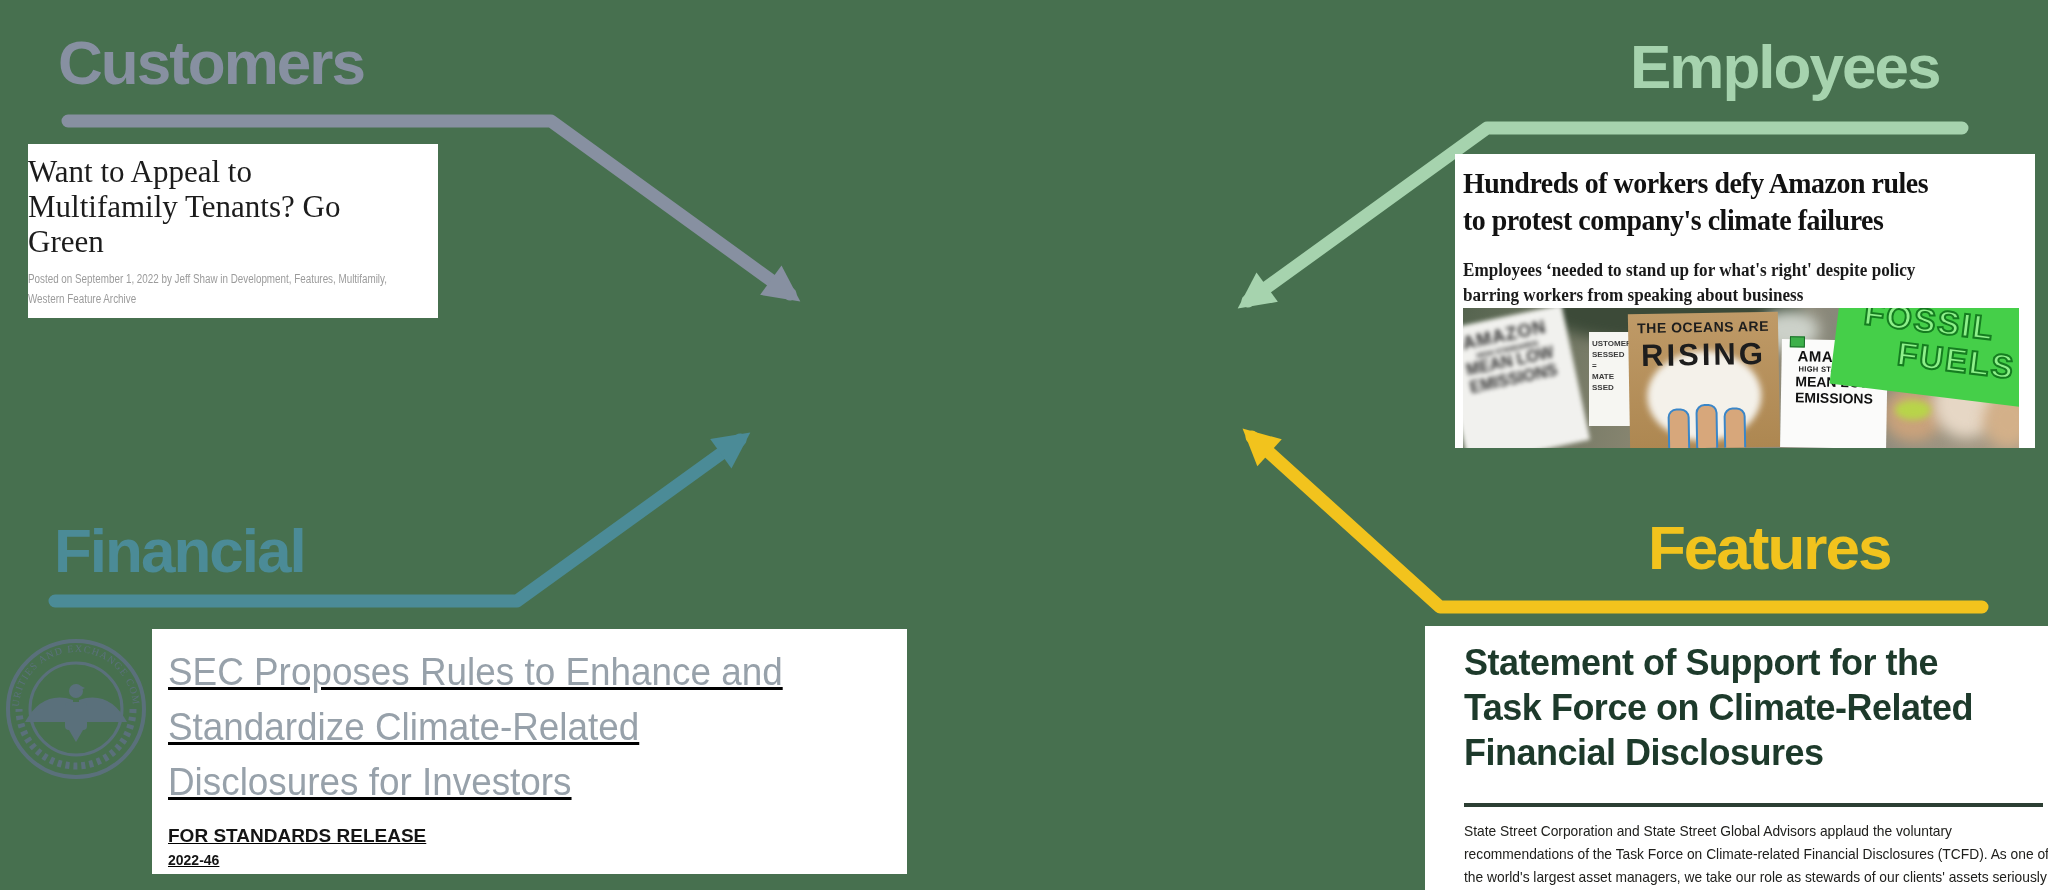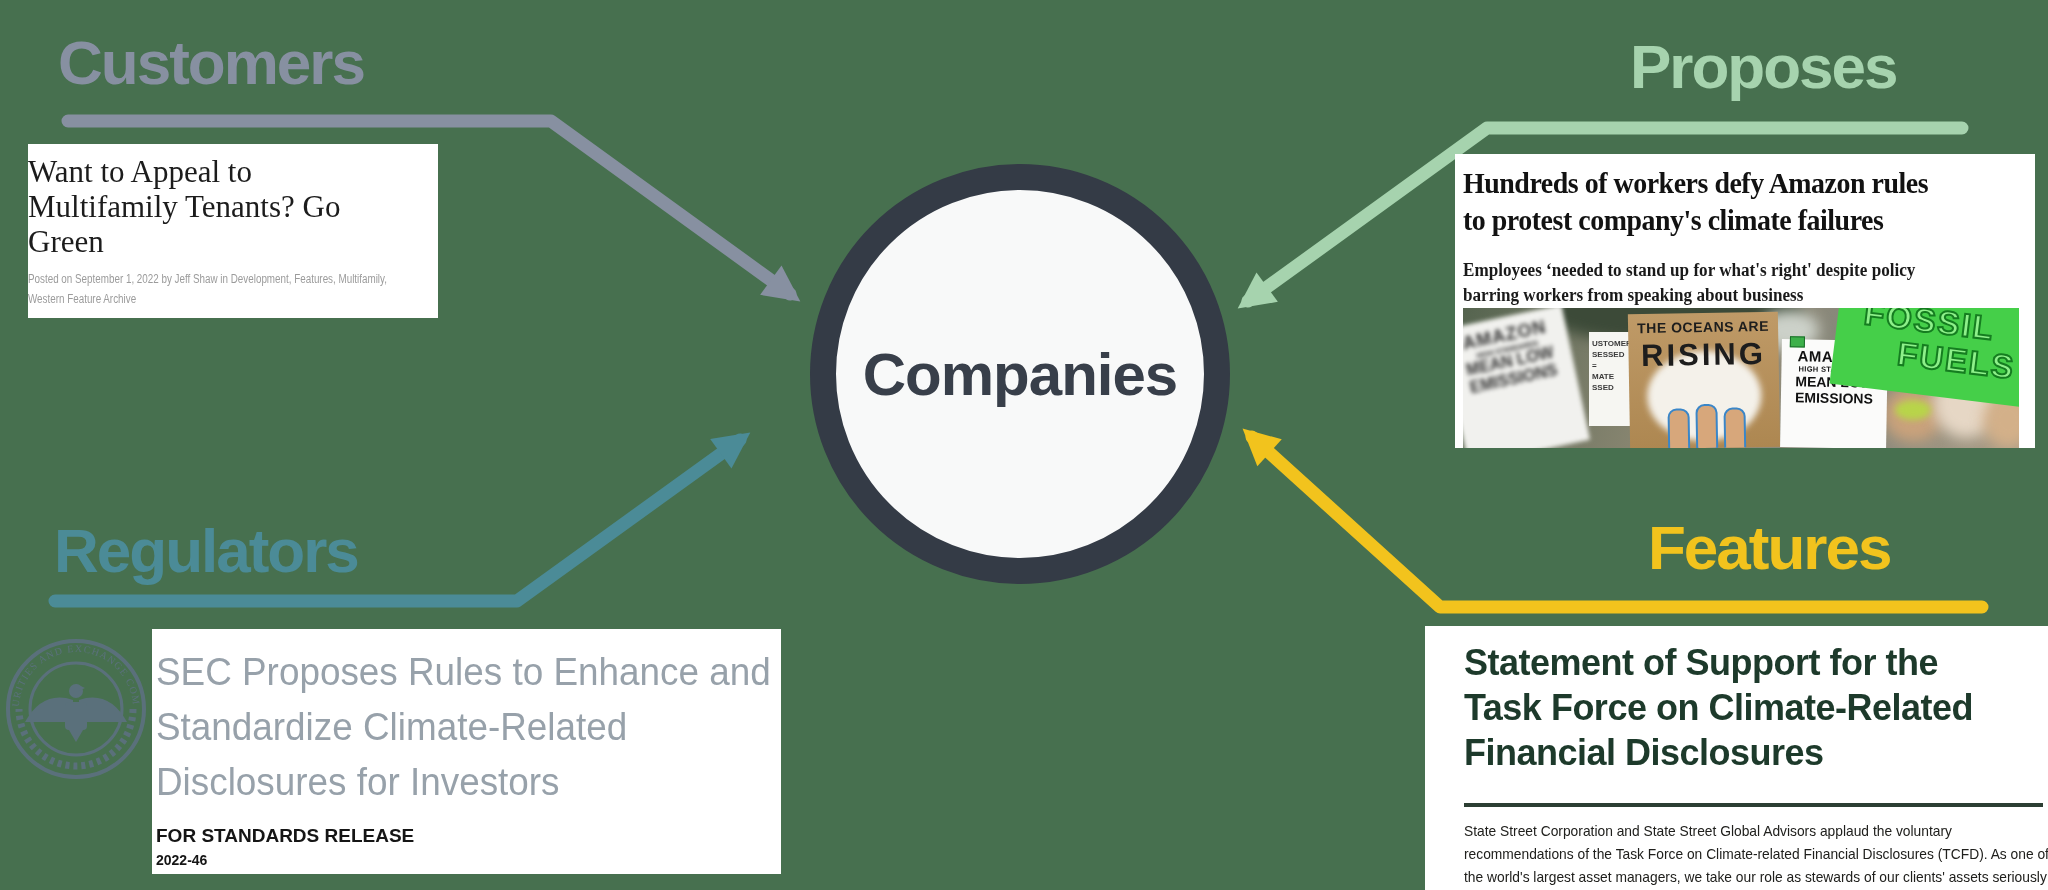--- a/index.html
+++ b/index.html
@@ -55,21 +55,21 @@
   .s-amzn .cl{left:8px;} .s-amzn .cr{right:8px;}
   .s-amzn .a1{font-size:15px;font-weight:800;letter-spacing:.5px;}
   .s-amzn .a2{font-size:7.5px;font-weight:700;letter-spacing:.3px;}
   .s-amzn .a3{font-size:14px;font-weight:800;}
   .s-fossil{left:372px;top:-14px;width:200px;height:102px;background:#45cf49;transform:rotate(7deg);
             color:#8ef08a;-webkit-text-stroke:2px #157d20;font-size:33px;font-weight:800;letter-spacing:2px;
             line-height:36px;padding:10px 0 0 26px;}
   .s-fossil .shift{margin-left:38px;}
 
   
-  .c-regulators{left:152px;top:613px;width:629px;height:245px;padding:16px 4px;}
+  .c-regulators{left:152px;top:613px;width:755px;height:245px;padding:16px 16px;text-decoration:underline;}
   .c-regulators .headline{font-size:38px;font-weight:300;line-height:55px;color:#97a1aa;white-space:pre;
                           transform:scaleX(.97);transform-origin:left top;}
   .c-regulators .release{margin-top:14px;font-size:19px;font-weight:700;color:#151515;line-height:24px;}
   .c-regulators .relnum{font-size:14px;font-weight:700;color:#151515;line-height:24px;}
   .seal{position:absolute;left:3px;top:620px;width:146px;height:146px;z-index:2;opacity:.88;}
 
   
   .c-investors{left:1425px;top:610px;width:623px;height:280px;padding:14px 39px;overflow:visible;}
   .c-investors .headline{font-size:36px;font-weight:800;line-height:45px;color:#1d3a2b;letter-spacing:-.5px;white-space:pre;}
   .c-investors .rule{margin-top:28px;height:4px;background:#2c3e33;width:579px;}
@@ -102,22 +102,22 @@
         <path d="M0,0 L10,5 L0,10 Z" fill="#f2c31d"></path>
       </marker>
     </defs>
     <polyline points="68,105 551,105 790,278" fill="none" stroke-width="13" stroke-linejoin="round" stroke-linecap="round" marker-end="url(#m-customers)" stroke="#8790a1"></polyline>
     <polyline points="1962,112 1487,112 1248,285" fill="none" stroke-width="13" stroke-linejoin="round" stroke-linecap="round" marker-end="url(#m-employees)" stroke="#a6d3ae"></polyline>
     <polyline points="55,585 517,585 740,424" fill="none" stroke-width="13" stroke-linejoin="round" stroke-linecap="round" marker-end="url(#m-regulators)" stroke="#4b8b97"></polyline>
     <polyline points="1982,591 1440,591 1252,421" fill="none" stroke-width="13" stroke-linejoin="round" stroke-linecap="round" marker-end="url(#m-investors)" stroke="#f2c31d"></polyline>
   </svg>
 
   <div class="heading h-customers">Customers</div>
-  <div class="heading h-employees">Proposes</div>
-  <div class="heading h-regulators">Regulators</div>
+  <div class="heading h-employees">Employees</div>
+  <div class="heading h-regulators">Financial</div>
   <div class="heading h-investors">Features</div>
 
   <div class="card c-customers">
     <div class="title">Want to Appeal to
 Multifamily Tenants? Go
 Green</div>
     <div class="meta">Posted on September 1, 2022 by Jeff Shaw in Development, Features, Multifamily,
 Western Feature Archive</div>
   </div>
 
@@ -202,17 +202,14 @@
     <div class="headline">Statement of Support for the
 Task Force on Climate-Related
 Financial Disclosures</div>
     <div class="rule"></div>
     <div class="body">State Street Corporation and State Street Global Advisors applaud the voluntary
 recommendations of the Task Force on Climate-related Financial Disclosures (TCFD). As one of
 the world's largest asset managers, we take our role as stewards of our clients' assets seriously
 by seeking to influence environmental, social and governance (ESG) practices of companies in</div>
   </div>
 
-  <div class="circle">
-    <div class="circle-label">Companies</div>
-  </div>
 
 </div>
 
 </body></html>

